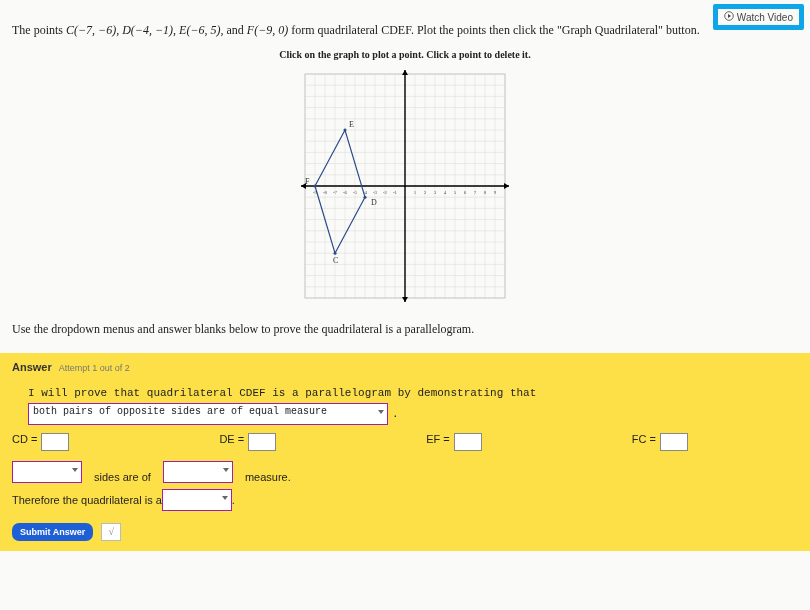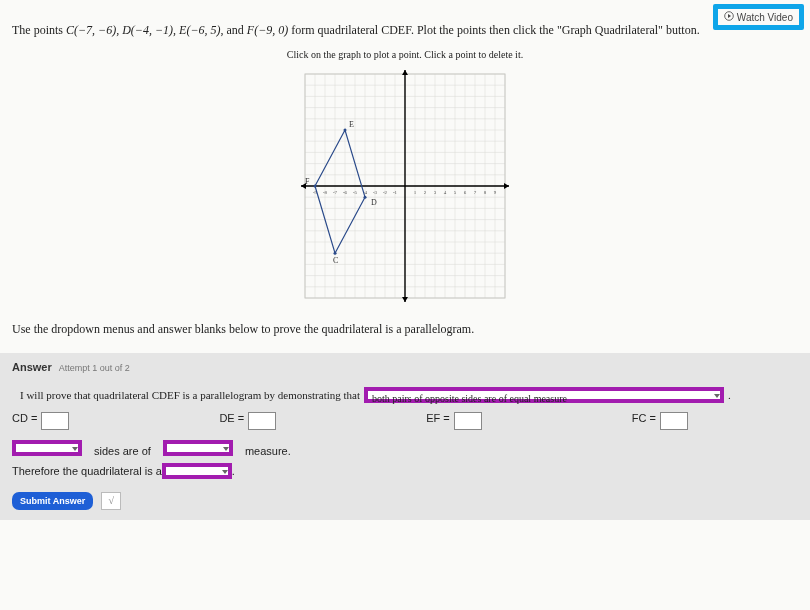--- a/index.html
+++ b/index.html
@@ -1,31 +1,31 @@
 <!DOCTYPE html>
 <html><head>
 <meta charset="utf-8">
 <style>
 *{box-sizing:border-box;margin:0;padding:0}
 body{font-family:Georgia,serif;font-size:12px;color:#222;background:#fafaf8;width:810px;height:610px;overflow:hidden;position:relative}
 .watch{position:absolute;top:4px;right:6px;border:5px solid #0ea5e9;padding:2px 6px;font-family:Arial,sans-serif;font-size:10px;color:#444;border-radius:2px;display:flex;align-items:center;gap:3px}
 .watch svg{width:10px;height:10px}
 .prompt{padding:22px 0 4px 12px;font-size:12px;line-height:1.4}
-.instr{text-align:center;font-size:10px;font-weight:normal;margin:6px 0 4px}
+.instr{text-align:center;font-size:10px;font-weight:bold;margin:6px 0 4px}
 .graph-wrap{display:flex;justify-content:center;margin-bottom:8px}
 .graph{position:relative;width:220px;height:244px}
 .below{padding:6px 12px;font-size:12px}
-.ans-box{background:#e5e5e5;margin:10px 0 0;padding:8px 12px 10px}
+.ans-box{background:#fde047;margin:10px 0 0;padding:8px 12px 10px}
 .ans-hd{font-family:Arial,sans-serif;font-size:11px;color:#333}
 .ans-hd .att{font-size:9px;color:#777;margin-left:4px}
-.proof{font-family:Liberation Serif, serif;font-size:11px;margin:14px 8px 8px;display:flex;align-items:center;gap:4px;flex-wrap:wrap}
+.proof{font-family:Liberation Mono, monospace;font-size:11px;margin:14px 16px 8px;display:flex;align-items:center;gap:4px;flex-wrap:wrap}
 .len-row{display:flex;gap:40px;margin:6px 0 10px;font-family:Arial,sans-serif;font-size:11px;align-items:center}
 .len-row .grp{display:flex;align-items:flex-start;gap:4px}
 .ibox{width:28px;height:18px;border:1px solid #888;background:#fff}
-.sel{border:4px solid #a21caf;background:#fff;height:14px;min-width:70px;font-size:10px;padding:0 14px 8px 4px;appearance:none;position:relative;display:inline-block;line-height:16px}
+.sel{border:1px solid #a21caf;background:#fff;height:22px;min-width:70px;font-size:10px;padding:0 14px 8px 4px;appearance:none;position:relative;display:inline-block;line-height:16px}
 .sel-wrap{position:relative;display:inline-block}
 .sel-wrap:after{content:"";position:absolute;right:4px;top:7px;border-left:3px solid transparent;border-right:3px solid transparent;border-top:4px solid #666;pointer-events:none}
 .sent2{font-family:Arial,sans-serif;font-size:11px;display:flex;align-items:flex-end;gap:12px;margin-bottom:6px}
 .sent3{font-family:Arial,sans-serif;font-size:11px;display:flex;align-items:center;margin-bottom:12px}
 .submit-row{display:flex;align-items:center;gap:8px}
 .submit{background:#1e5fd6;color:#fff;border:none;font-family:Arial,sans-serif;font-size:9px;font-weight:bold;padding:4px 8px;border-radius:7px;cursor:pointer}
 .check{width:20px;height:18px;border:1px solid #bbb;background:#fff;display:flex;align-items:center;justify-content:center;font-size:10px;color:#888}
 .long-sel{min-width:360px}
 </style>
 </head>

